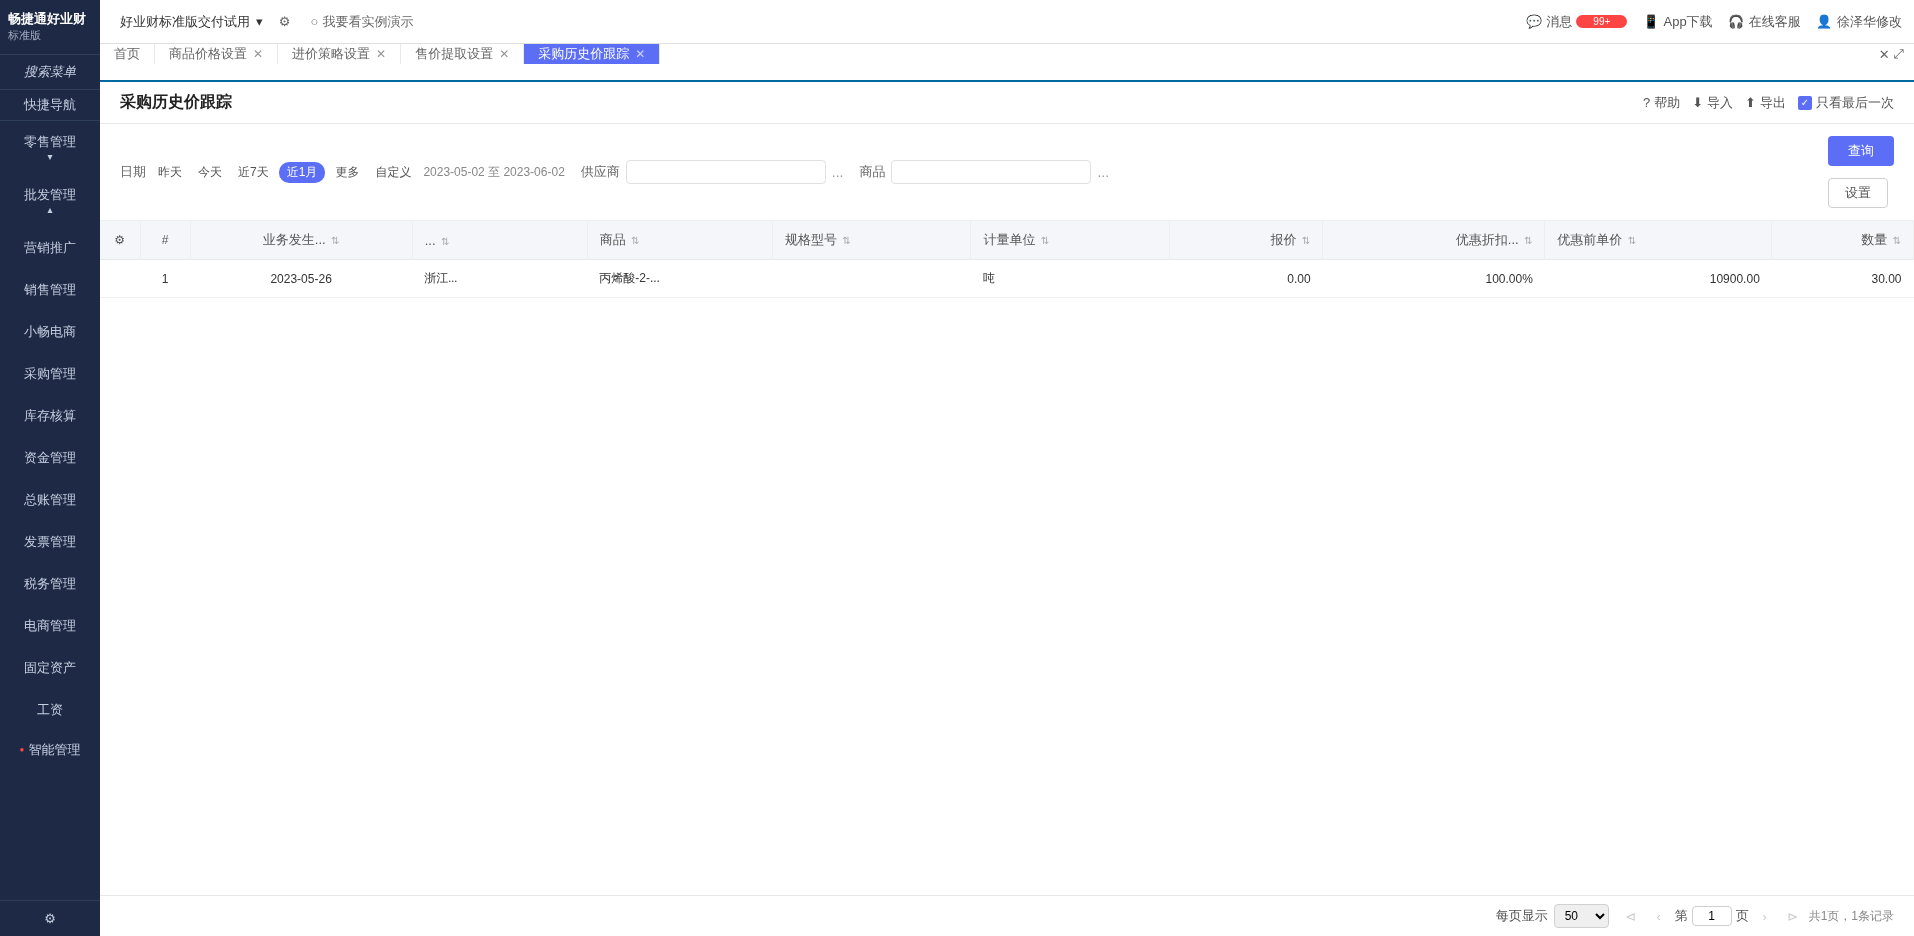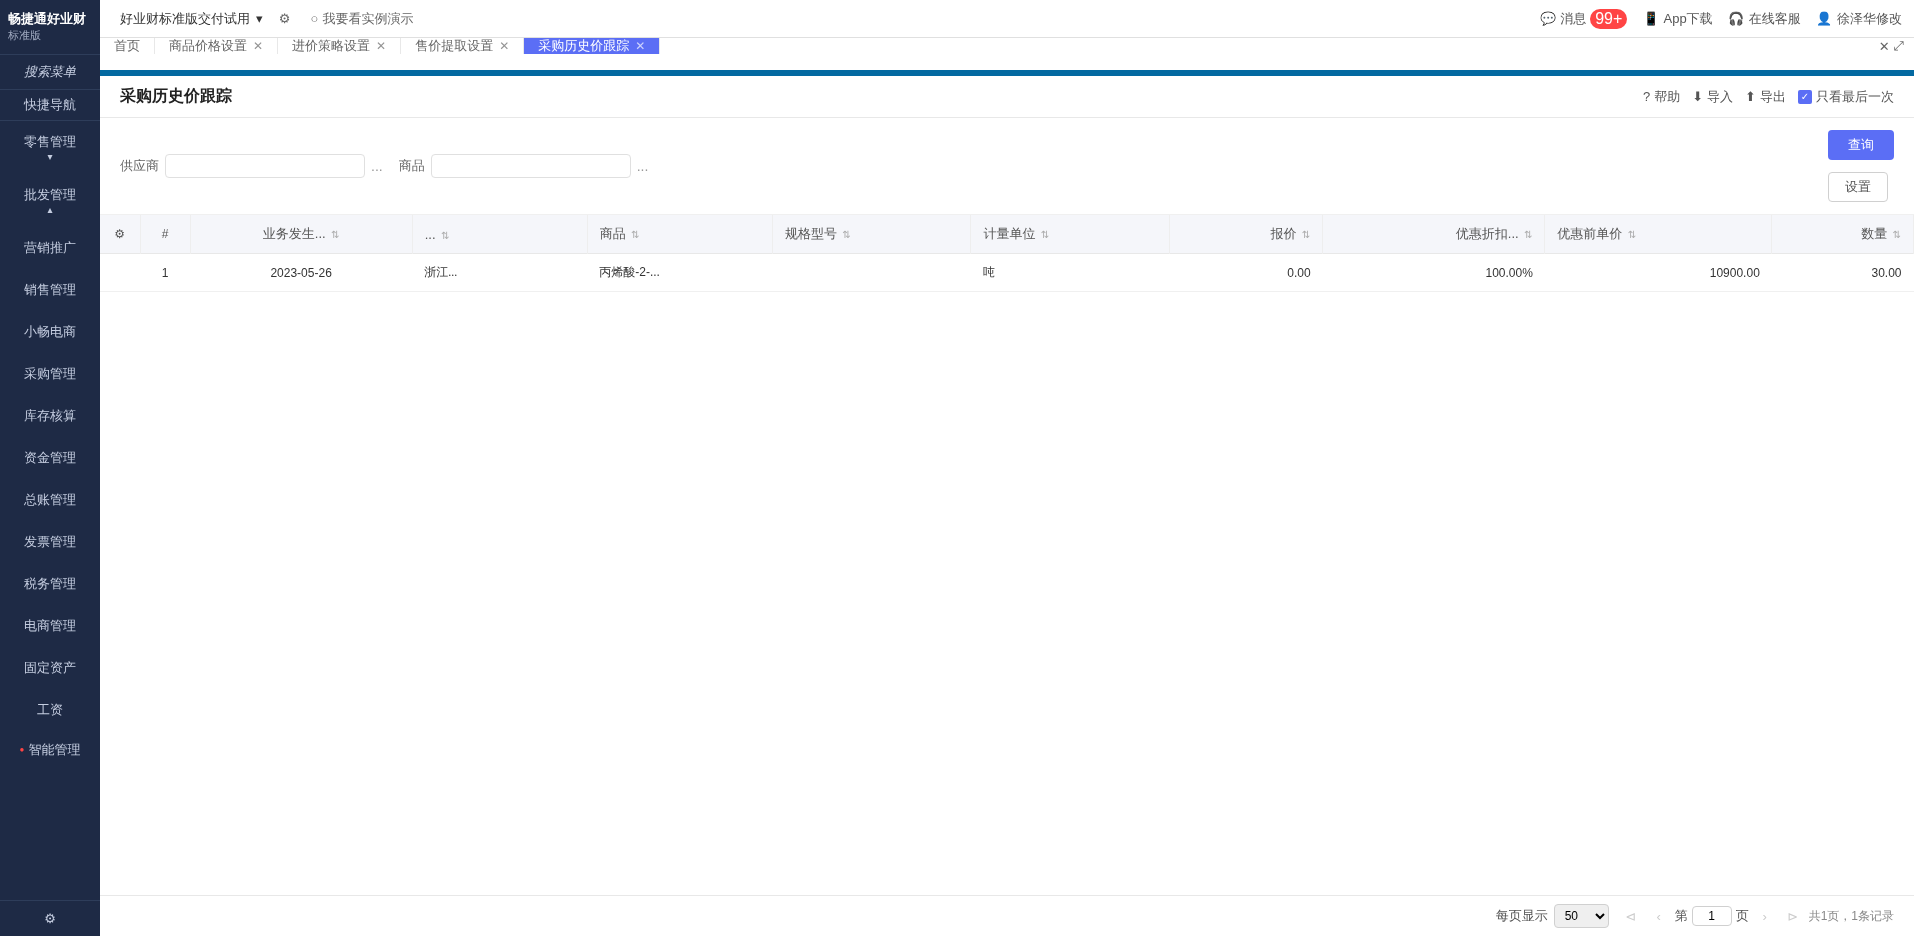--- a/index.html
+++ b/index.html
@@ -80,21 +80,21 @@
       overflow: hidden;
     }
 
     
     .top-header {
       background: #fff;
       border-bottom: 1px solid #e0e0e0;
       display: flex;
       align-items: center;
       padding: 0 12px;
-      height: 38px;
+      height: 44px;
       flex-shrink: 0;
     }
     .version-selector {
       display: flex;
       align-items: center;
       gap: 6px;
       cursor: pointer;
       color: #333;
       font-size: 13px;
       padding: 4px 8px;
@@ -130,35 +130,35 @@
       align-items: center;
       gap: 4px;
       cursor: pointer;
       color: #555;
       font-size: 12px;
     }
     .badge {
       background: #ff4444;
       color: #fff;
       border-radius: 10px;
-      padding: 1px 5px;
-      font-size: 16px;
+      padding: 1px 17px;
+      font-size: 10px;
     }
     .user-info {
       display: flex;
       align-items: center;
       gap: 4px;
       cursor: pointer;
       color: #555;
     }
 
     
     .tab-bar {
       background: #fff;
-      border-bottom: 6px solid #0369a1;
+      border-bottom: 2px solid #0369a1;
       display: flex;
       align-items: center;
       padding: 0 0 16px 0;
       height: 38px;
       flex-shrink: 0;
       overflow: hidden;
     }
     .tab-item {
       display: flex;
       align-items: center;
@@ -615,20 +615,32 @@
         </div>
         <label class="checkbox-label">
           <div class="checkbox-blue">✓</div>
           <span>只看最后一次</span>
         </label>
       </div>
     </div>
 
     <div class="filter-bar">
       <div class="filter-group">
+        <span class="filter-label">日期</span>
+        <div class="date-options">
+          <span class="date-opt">昨天</span>
+          <span class="date-opt">今天</span>
+          <span class="date-opt">近7天</span>
+          <span class="date-opt active">近1月</span>
+          <span class="date-opt">更多</span>
+          <span class="date-opt">自定义</span>
+        </div>
+        <span class="date-range-text">2023-05-02 至 2023-06-02</span>
+      </div>
+      <div class="filter-group">
         <span class="filter-label">供应商</span>
         <input class="filter-input" type="text" style="">
         <span class="filter-dots">...</span>
       </div>
       <div class="filter-group">
         <span class="filter-label">商品</span>
         <input class="filter-input" type="text" style="">
         <span class="filter-dots">...</span>
       </div>
       <div class="filter-actions">

